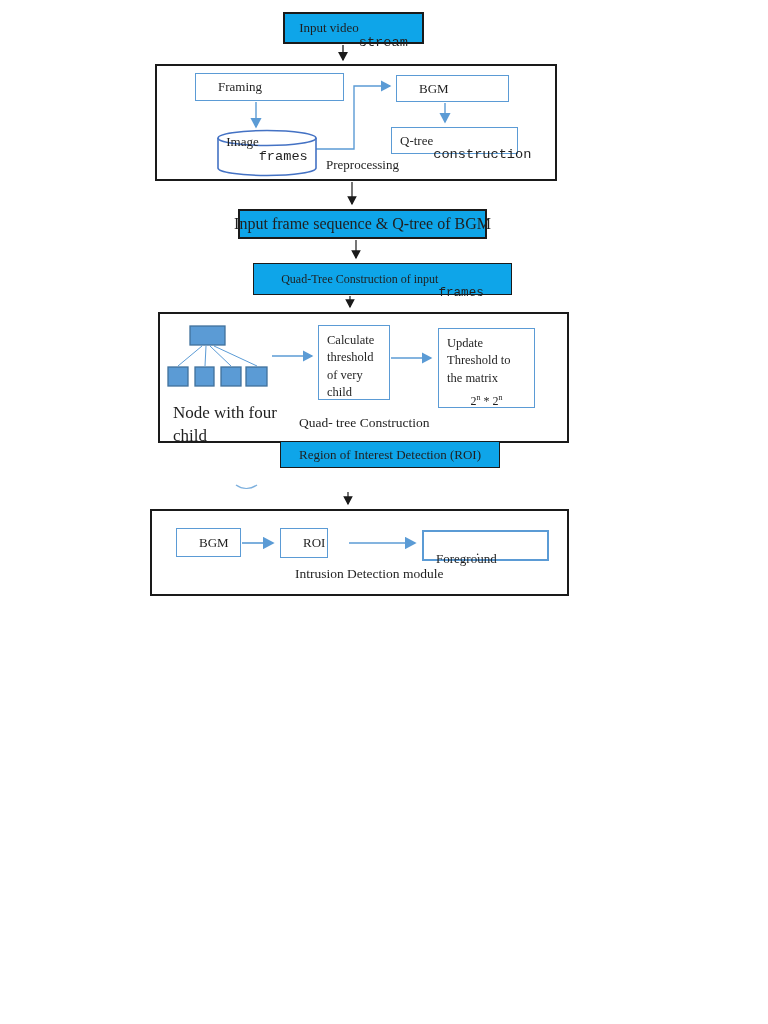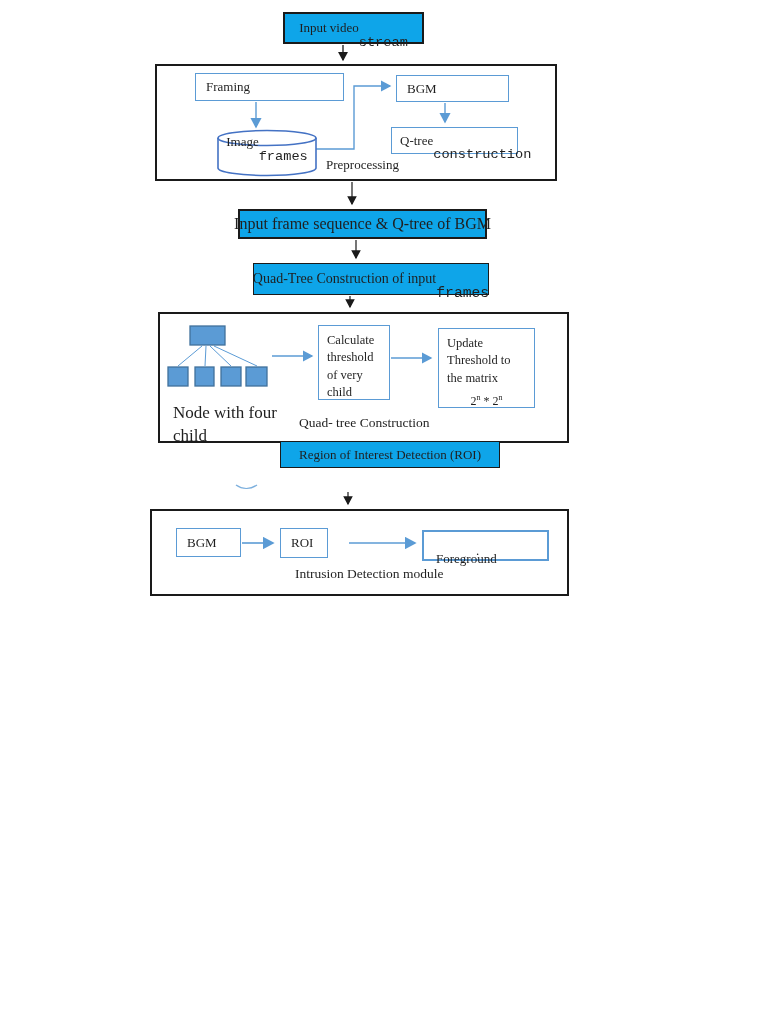--- a/index.html
+++ b/index.html
@@ -15,21 +15,21 @@
     border:2px solid #1a1a1a;background:#0ea5e9;
     display:flex;align-items:center;justify-content:center;
     font-size:13px;white-space:nowrap;
   }
   .blackbox.thin{border-width:1.5px;}
 
   
   .bluebox{
     border:1.5px solid #5b9bd5;background:#ffffff;
     display:flex;align-items:center;font-size:13px;
-    padding-left:10px;white-space:nowrap;
+    padding-left:22px;white-space:nowrap;
   }
   .bluebox.thick{border-width:2px;}
 
   
   .frame{border:2px solid #1a1a1a;background:transparent;}
 
   .sans{font-family:Liberation Mono, monospace;font-size:105%;margin-top:28px;}
   .label{position:absolute;font-size:13px;white-space:nowrap;}
   .multiline{display:block;padding:6px 8px;font-size:12.5px;line-height:1.38;white-space:normal;}
   .multiline div{white-space:nowrap;}
@@ -105,21 +105,21 @@
 
   <div class="abs bluebox" style="left:391px;top:127px;width:127px;height:27px;padding-left:8px;">
     <span>Q-tree </span>
     <span class="sans">construction</span>
   </div>
 
   <div class="label" style="left:326px;top:157px;">Preprocessing</div>
 
   <div class="abs blackbox" style="left:238px;top:209px;width:249px;height:30px;font-size:16px;">Input frame sequence &amp; Q-tree of BGM</div>
 
-  <div class="abs blackbox thin" style="left:253px;top:263px;width:236px;height:32px;font-size:14px;">
+  <div class="abs blackbox thin" style="left:253px;top:263px;width:259px;height:32px;font-size:12px;">
     <span>Quad-Tree Construction of input </span>
     <span class="sans">frames</span>
   </div>
 
   <div class="abs frame" style="left:158px;top:312px;width:411px;height:131px;"></div>
 
   <div class="abs" style="left:173px;top:402px;width:120px;font-size:17px;line-height:1.35;">
     <div>Node with four</div>
     <div>child</div>
   </div>

